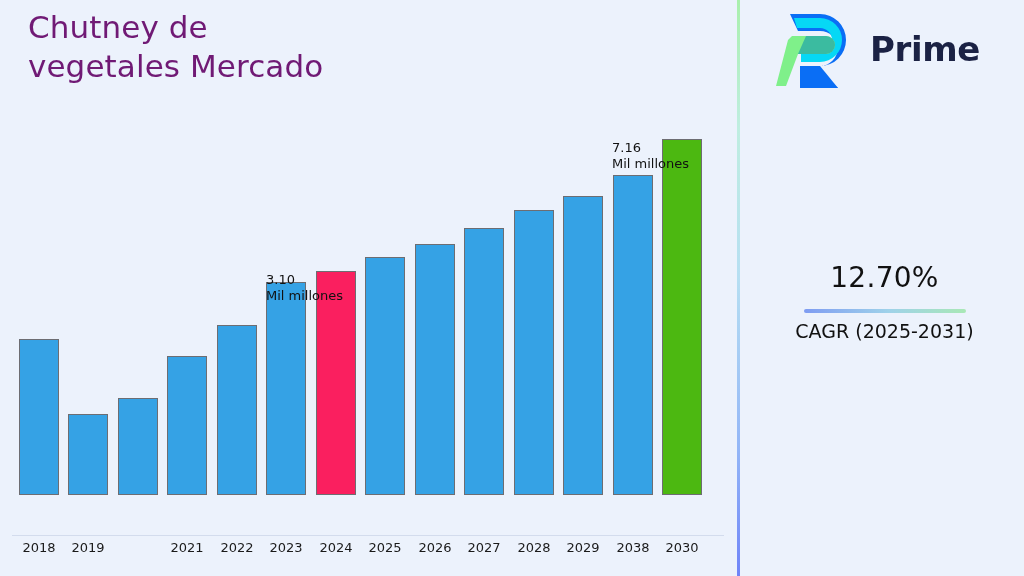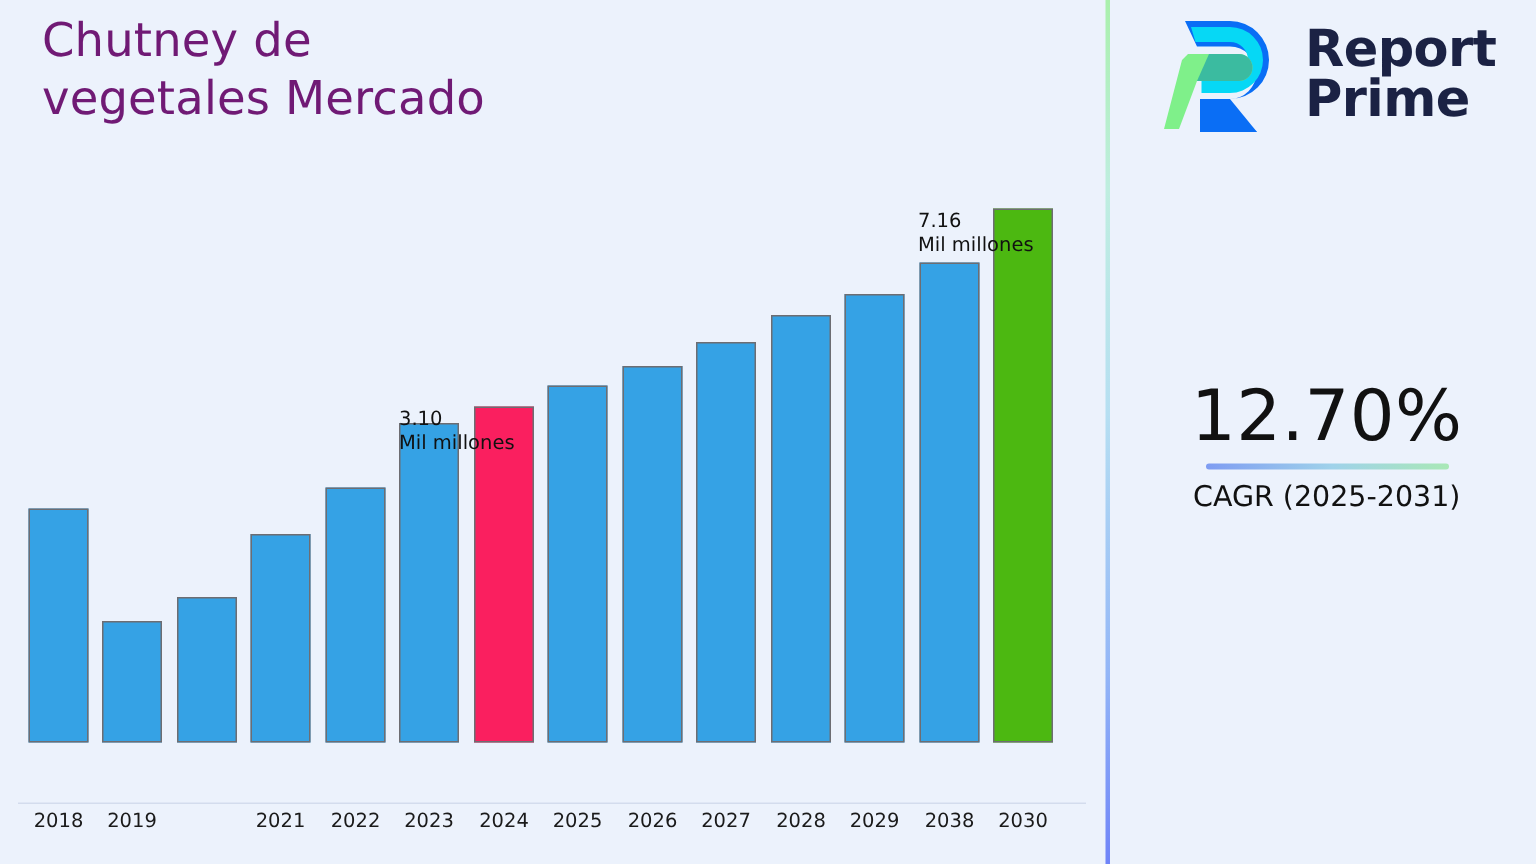--- a/index.html
+++ b/index.html
@@ -127,21 +127,21 @@
 
   
   .cagr-block {
     position: absolute;
     left: 745px;
     top: 252px;
     width: 279px;
     text-align: center;
   }
   .cagr-value {
-    font-size: 47px;
+    font-size: 28px;
     color: #111111;
     line-height: 52px;
     letter-spacing: 0.3px;
   }
   .cagr-rule {
     width: 162px;
     height: 4px;
     margin: 5px auto 6px auto;
     background: linear-gradient(to right, #7e9cf2 0%, #9fd2ea 52%, #a9e8b6 100%);
     border-radius: 2px;
@@ -171,21 +171,20 @@
         <path d="M18 10 H44 A22 22 0 0 1 44 54 H25 L25 44 H44 A12 12 0 0 0 44 20 H21 Z" fill="#06d8f5"></path>
 
         <path d="M16 28 H50 A9 9 0 0 1 50 46 H22 L10 78 H0 L12 32 Z" fill="#7ff08a"></path>
 
         <path d="M30 28 H50 A9 9 0 0 1 50 46 H22 Z" fill="#3bbba0"></path>
 
         <path d="M24 58 H44 L62 80 H24 Z" fill="#0a6ef5"></path>
       </svg>
     </span>
     <span class="logo-text">
-      <span class="logo-text-line">Report</span>
       <span class="logo-text-line">Prime</span>
     </span>
   </div>
 
   <div class="v-divider"></div>
 
   <div class="chart-area">
     <div class="plot" id="plot">
       <div class="axis-line"></div>
     <div class="bar blue" title="2018" style="left: 19px; width: 40px; height: 156px; background: rgb(53, 162, 229);"></div>

